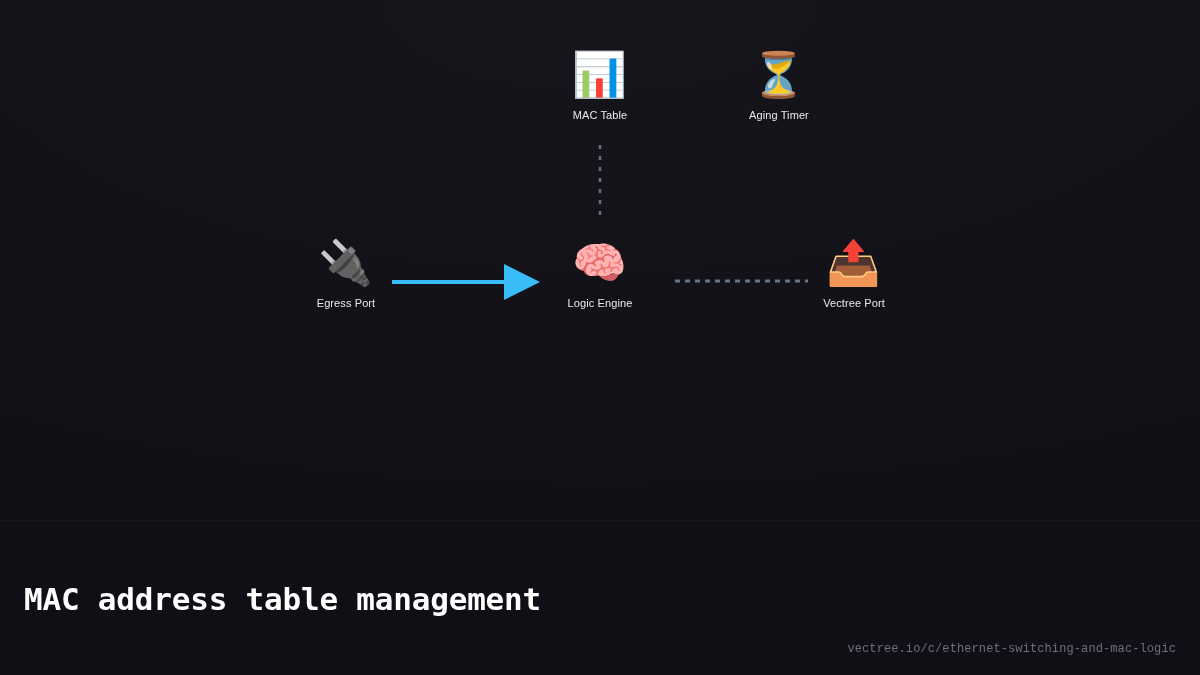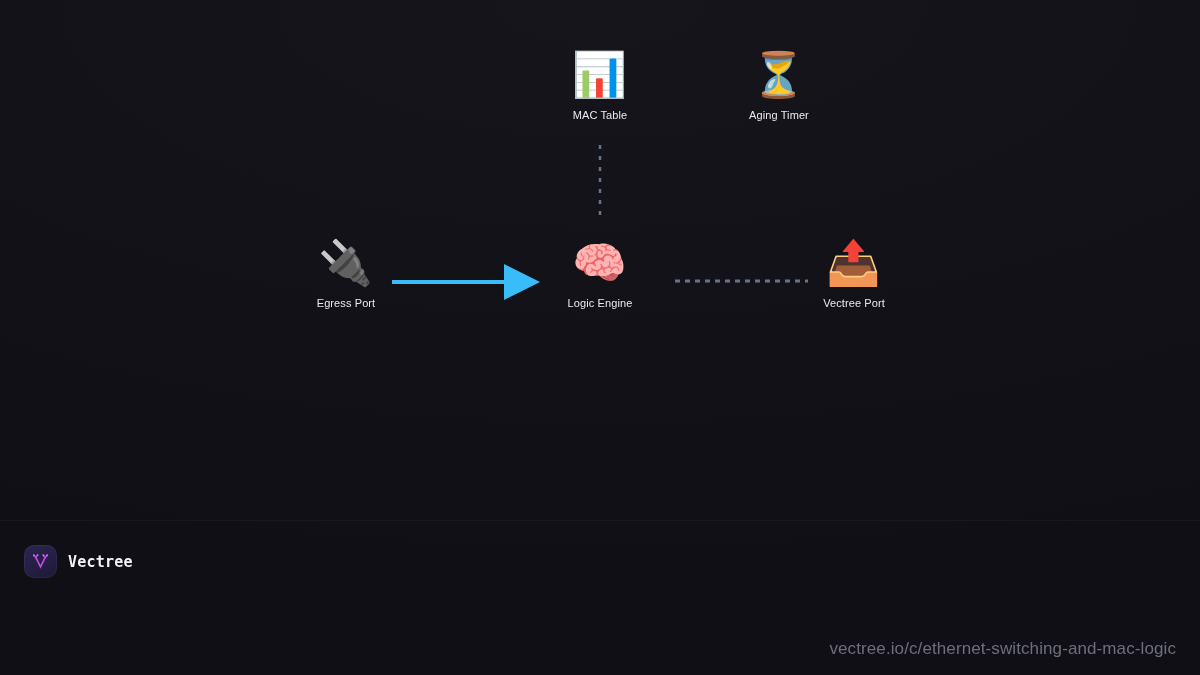--- a/index.html
+++ b/index.html
@@ -117,22 +117,22 @@
     line-height: 33px;
     color: #ffffff;
     letter-spacing: -0.2px;
   }
   #headline .line { display: block; white-space: nowrap; }
 
   #url {
     position: absolute;
     right: 24px;
     bottom: 18px;
-    font-family: Liberation Sans, sans-serif;
-    font-size: 17px;
+    font-family: Liberation Mono, monospace;
+    font-size: 12px;
     line-height: 16px;
     color: #6d6f7c;
     letter-spacing: 0.1px;
     white-space: nowrap;
   }
 </style>
 </head>
 <body>
 
 <div id="stage">
@@ -175,41 +175,22 @@
 
     <div class="node" style="left:854px; top:237px;">
       <span class="glyph">📤</span>
       <span class="caption">Vectree Port</span>
     </div>
 
   </div>
 
   <div id="footer">
 
-    <div id="brand">
-      <span id="brand-mark">
-        <svg width="21" height="21" viewBox="0 0 24 24" xmlns="http://www.w3.org/2000/svg">
-          <g stroke="#c24ae2" stroke-width="1.9" stroke-linecap="round" fill="none">
-            <path d="M6.6 7.4 L12 18.2 L17.4 7.4"></path>
-            <path d="M6.6 7.4 L4.6 5.2"></path>
-            <path d="M6.6 7.4 L8.4 5.0"></path>
-            <path d="M17.4 7.4 L15.4 5.0"></path>
-            <path d="M17.4 7.4 L19.4 5.2"></path>
-          </g>
-          <g fill="#e06ef5">
-            <circle cx="4.4" cy="4.9" r="1.05"></circle>
-            <circle cx="8.6" cy="4.7" r="1.05"></circle>
-            <circle cx="15.2" cy="4.7" r="1.05"></circle>
-            <circle cx="19.6" cy="4.9" r="1.05"></circle>
-          </g>
-        </svg>
-      </span>
-      <span id="brand-name">Vectree</span>
-    </div>
 
     <div id="headline">
+      <span class="line">MAC address table management</span>
     </div>
 
     <div id="url">vectree.io/c/ethernet-switching-and-mac-logic</div>
 
   </div>
 
 </div>
 
 </body></html>

